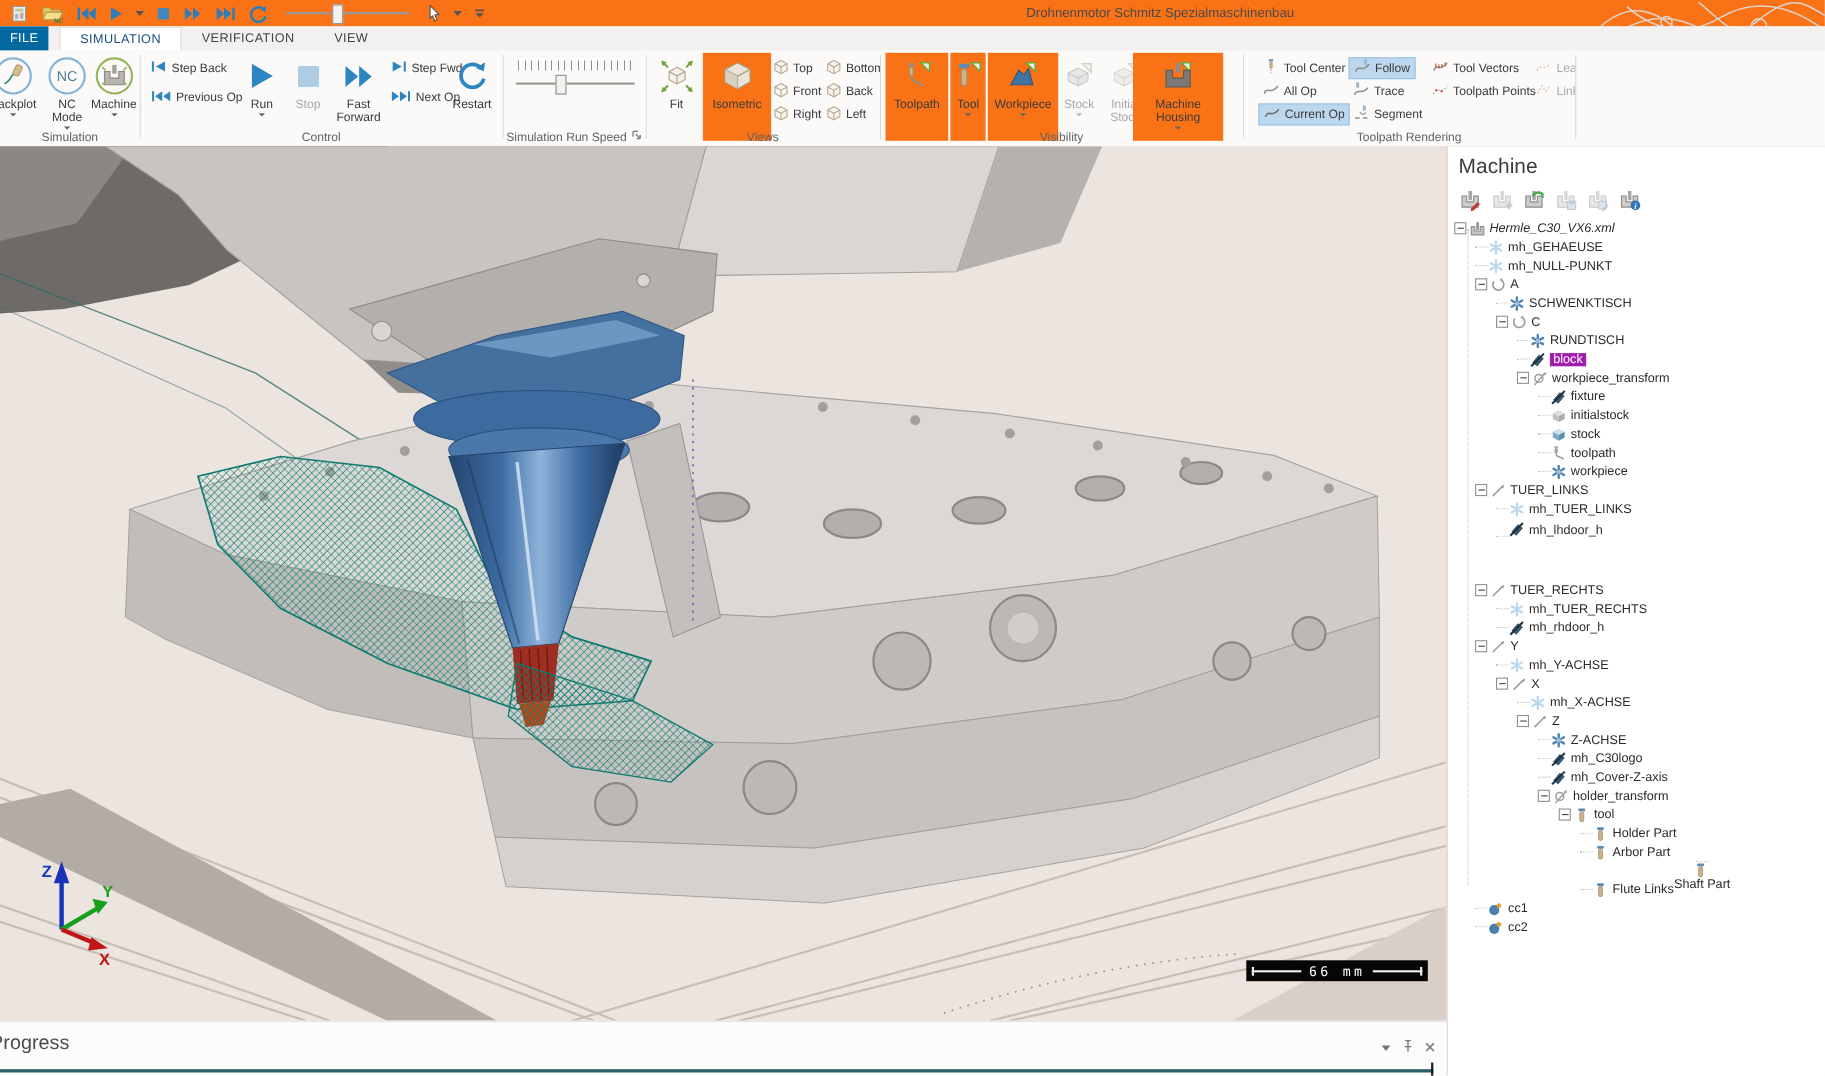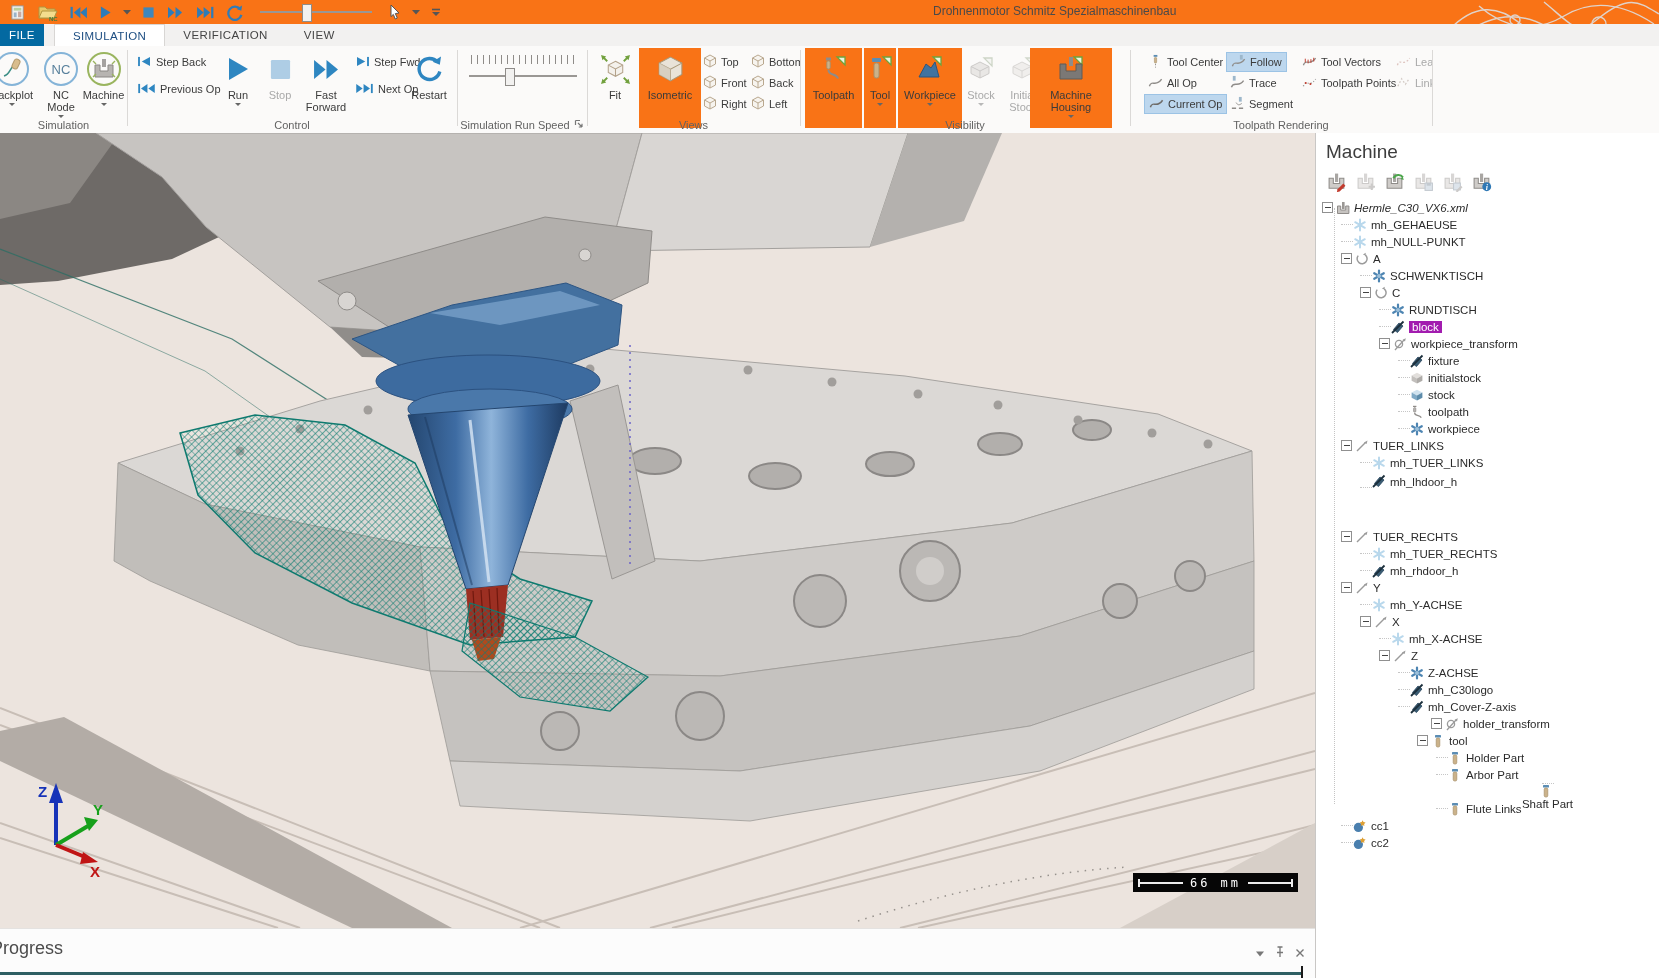--- a/index.html
+++ b/index.html
@@ -988,21 +988,21 @@
         <div class="trow" style="padding-left: 82px;">
           <span class="stub"></span>
           <span class="tico">
             <svg viewBox="0 0 14 14">
               <path d="M2.5 9.5 8 3l4 3-5.5 6.5Z" fill="#3a5d74" stroke="#27435a" stroke-width="0.8"></path>
               <path d="M1 13 12.5 1.5" stroke="#1c2f3c" stroke-width="1.8"></path>
             </svg>
           </span>
           <span class="tlbl">mh_Cover-Z-axis</span>
         </div>
-        <div class="trow" style="padding-left: 82px; margin-left: 33px;">
+        <div class="trow" style="padding-left: 82px;">
           <span class="exp"></span>
           <span class="tico">
             <svg viewBox="0 0 14 14">
               <circle cx="6" cy="7" r="3.6" fill="none" stroke="#9b9b9b" stroke-width="1.3"></circle>
               <path d="M2 13 11 3" stroke="#9b9b9b" stroke-width="1.3"></path>
               <path d="M12.8 1.2 12 4.4 9.6 2.8Z" fill="#9b9b9b"></path>
             </svg>
           </span>
           <span class="tlbl">holder_transform</span>
         </div>

